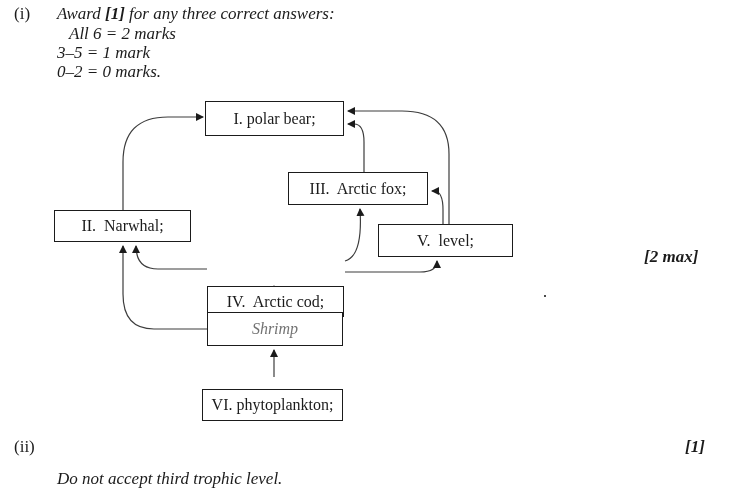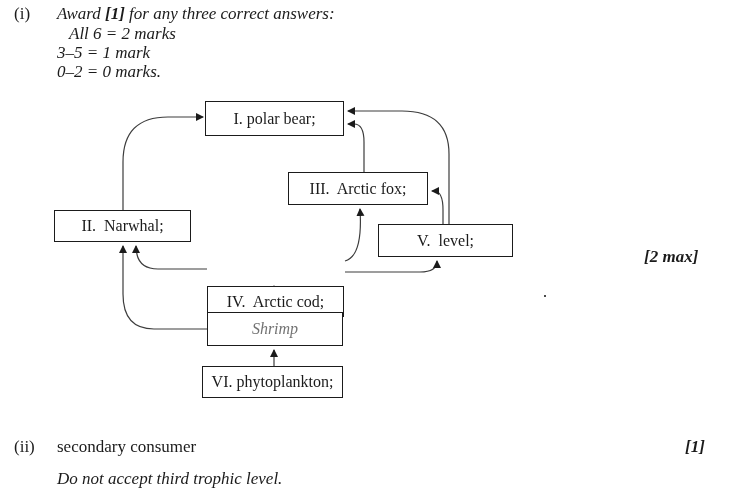--- a/index.html
+++ b/index.html
@@ -64,24 +64,23 @@
   </div>
   <div class="box" style="left:378px; top:224px; width:133px; height:31px;">
     <span>V.  level;</span>
   </div>
   <div class="box" style="left:207px; top:251px; width:135px; height:29px;margin-top:35px;">
     <span>IV.  Arctic cod;</span>
   </div>
   <div class="box muted" style="left:207px; top:312px; width:134px; height:32px;">
     <span>Shrimp</span>
   </div>
-  <div class="box" style="left:202px; top:366px; width:139px; height:30px;">
+  <div class="box" style="left:202px; top:389px; width:139px; height:30px;">
     <span>VI. phytoplankton;</span>
   </div>
 
   <div class="dot" style="left:544px; top:295px;"></div>
 
   <div class="abs txt" style="left:14px; top:437px;">(ii)</div>
-  <div class="abs txt" style="left:57px; top:437px;">secondary consumer</div>
   <div class="abs bi" style="left:685px; top:437px; font-size:17px;">[1]</div>
   <div class="abs txt it" style="left:57px; top:469px;">Do not accept third trophic level.</div>
 
 </div>
 
 </body></html>

